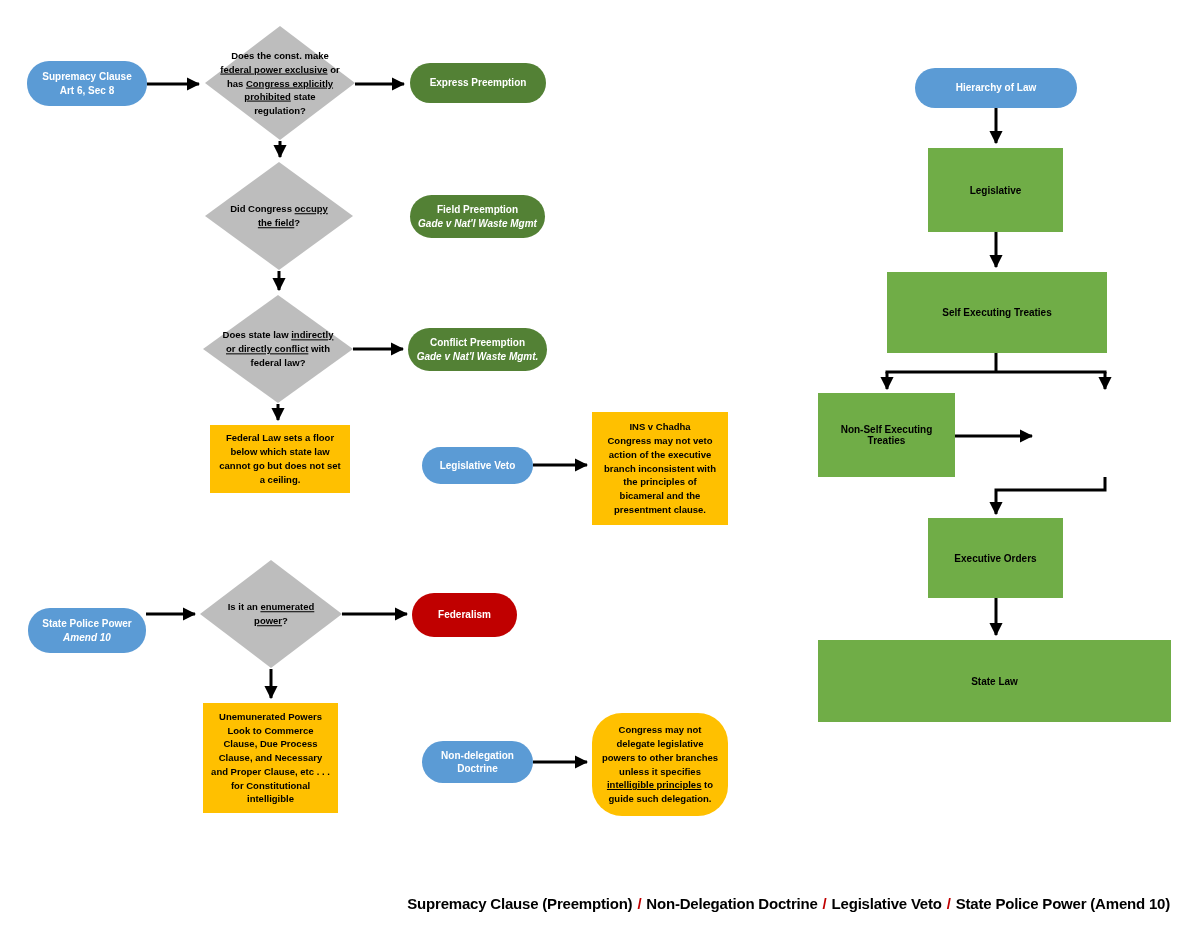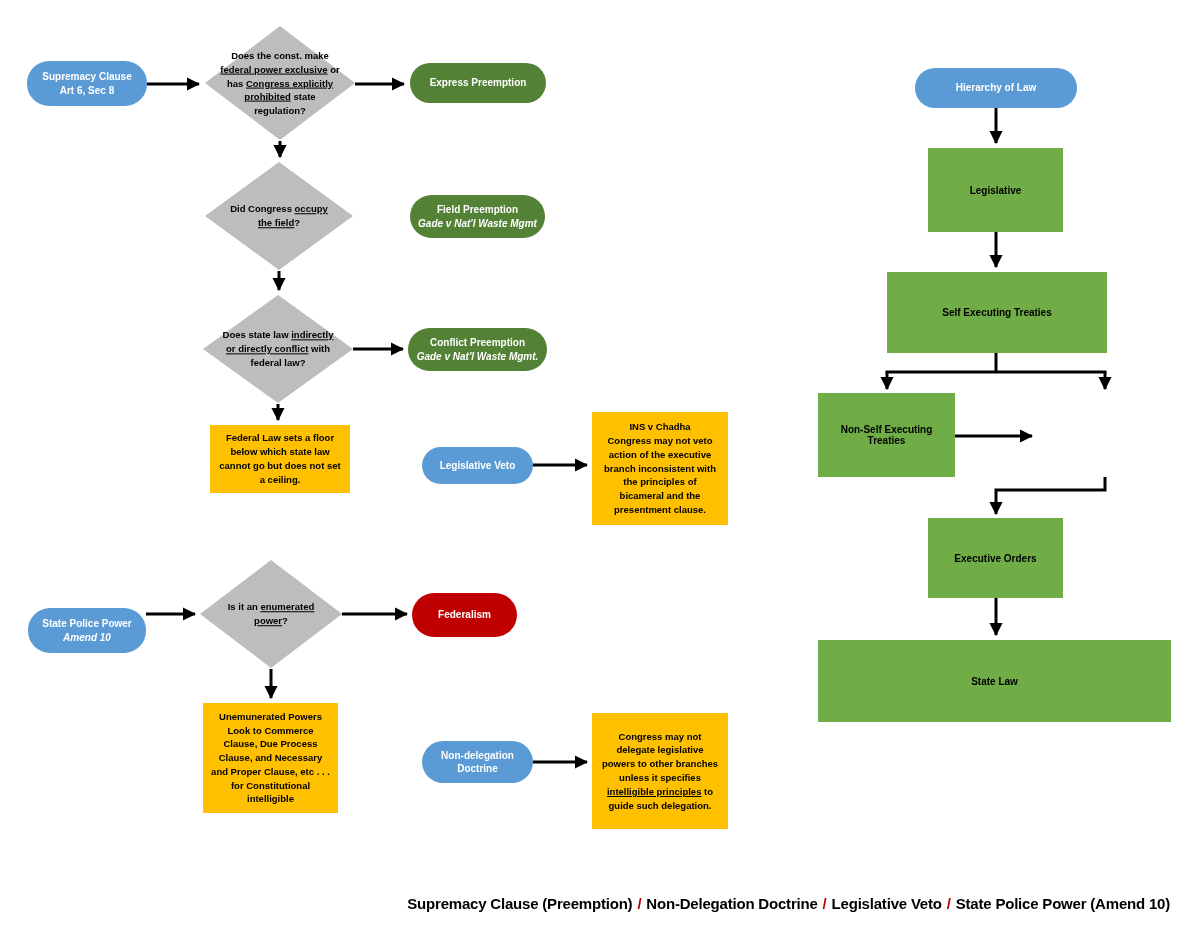--- a/index.html
+++ b/index.html
@@ -115,21 +115,21 @@
     <div class="ybox" style="left:203px;top:703px;width:135px;height:110px;">
       <div>Unemunerated Powers</div>
       <div>Look to Commerce Clause, Due Process Clause, and Necessary and Proper Clause, etc . . . for Constitutional intelligible</div>
     </div>
 
     <div class="pill blue" style="left:422px;top:741px;width:111px;height:42px;">
       <div>Non-delegation</div>
       <div>Doctrine</div>
     </div>
 
-    <div class="ybox" style="left:592px;top:713px;width:136px;height:116px;">
+    <div class="ybox" style="left:592px;top:713px;width:136px;height:103px;border-radius:30px;">
       <div><span>Congress may not delegate legislative powers to other branches unless it specifies </span><span class="u">intelligible principles</span><span> to guide such delegation.</span></div>
     </div>
 
     <div class="pill blue" style="left:915px;top:68px;width:162px;height:40px;">
       <div>Hierarchy of Law</div>
     </div>
 
     <div class="gbox" style="left:928px;top:148px;width:135px;height:84px;">
       <span>Legislative</span>
     </div>

